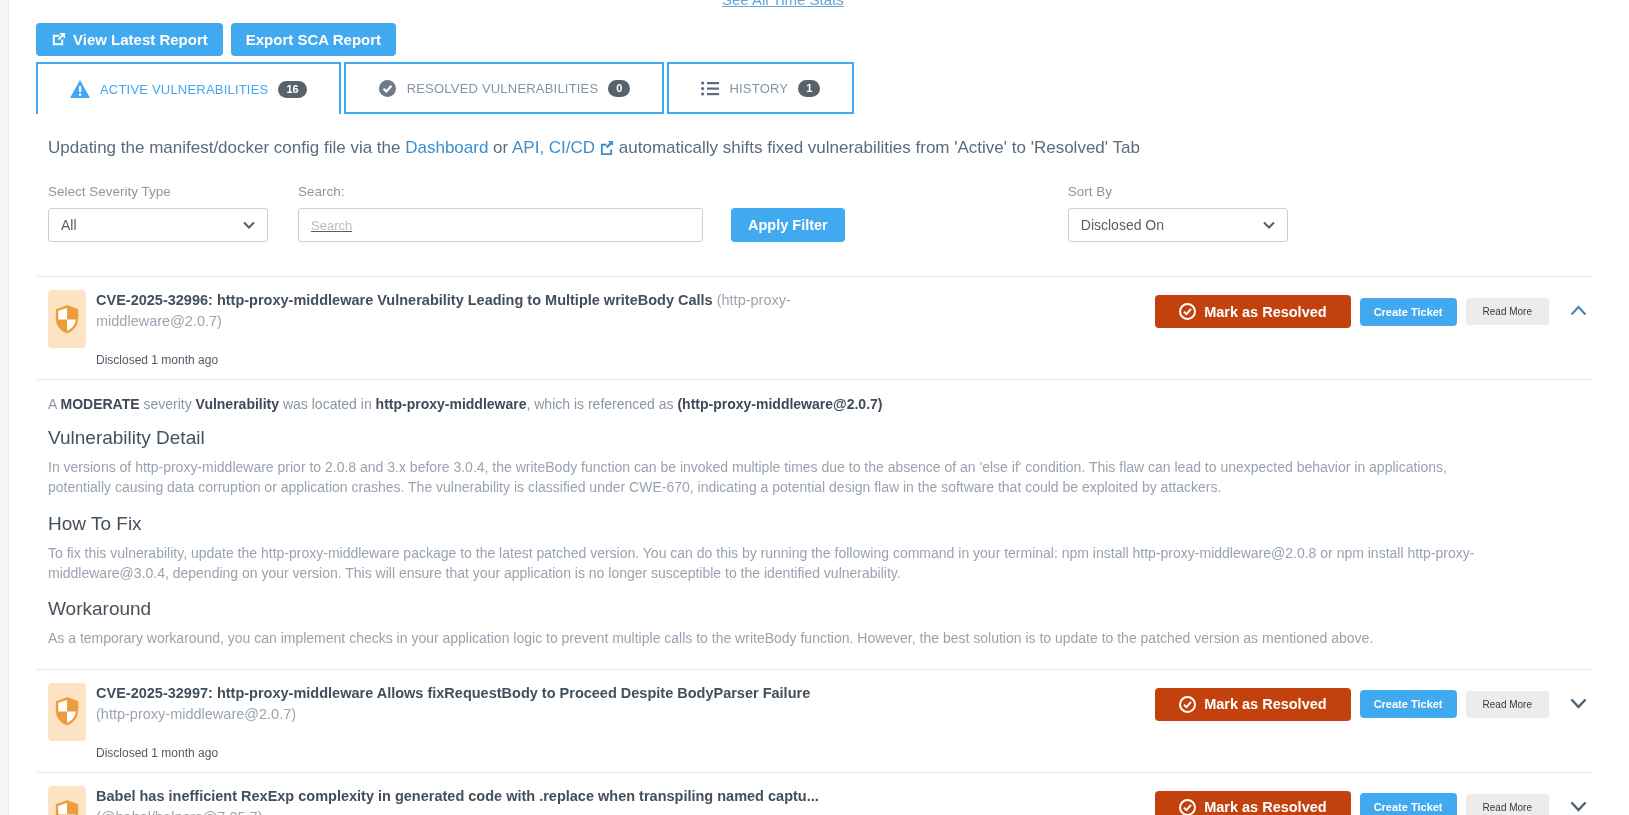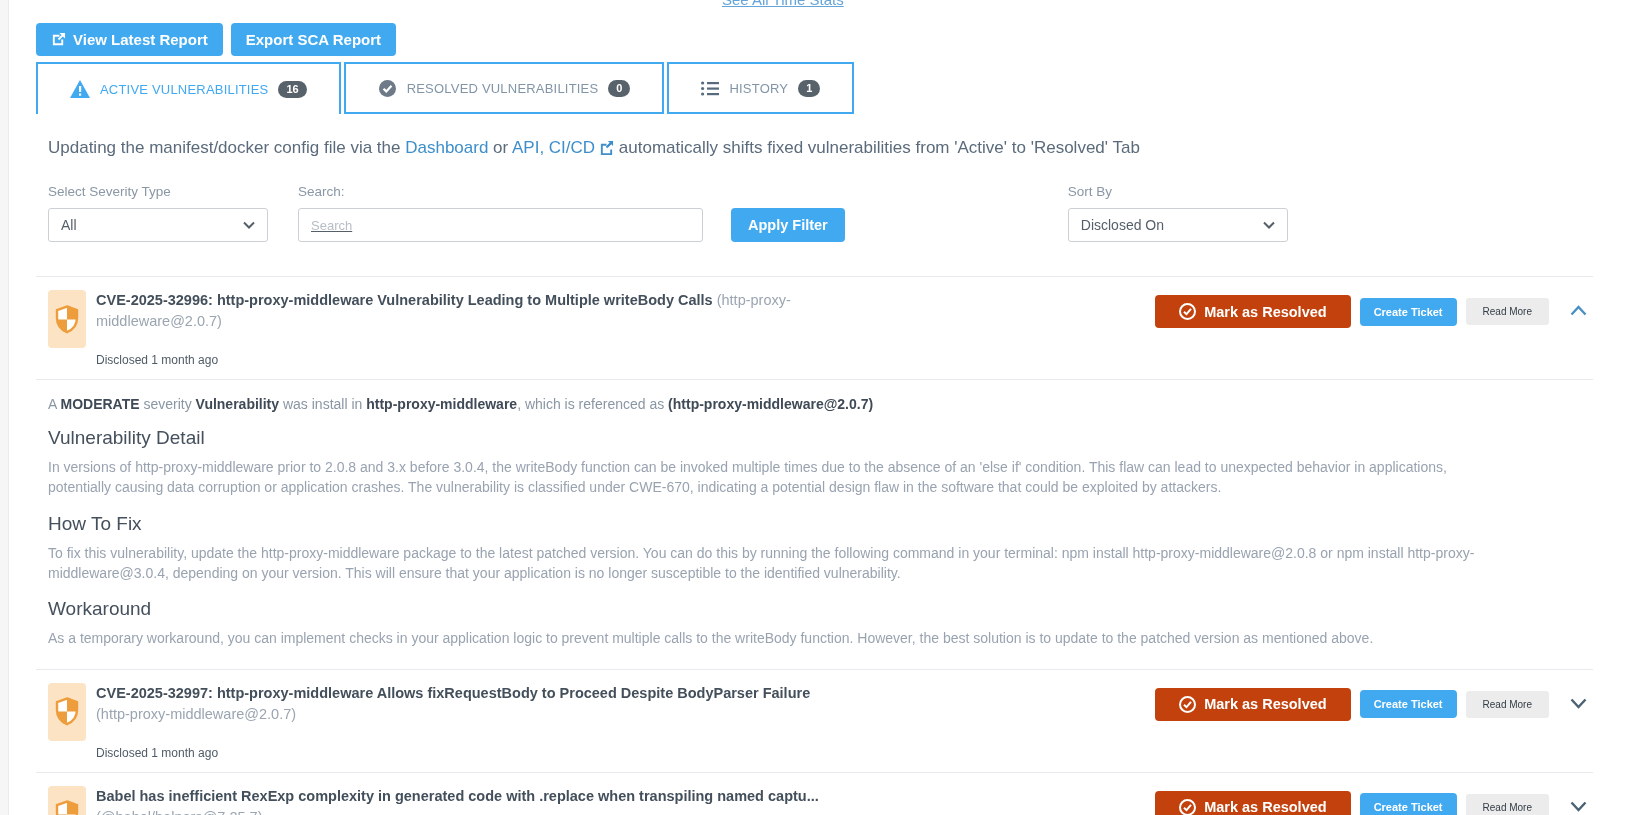--- a/index.html
+++ b/index.html
@@ -212,21 +212,21 @@
         <button class="btn-readmore">Read More</button>
         <button class="chevron-btn">
           <svg width="17" height="11" viewBox="0 0 17 11">
               <path d="M1.5 9.5 L8.5 2 L15.5 9.5" stroke="#4a90c4" stroke-width="2.4" fill="none"></path>
             </svg>
         </button>
       </div>
     </div>
 
     <div class="detail-block">
-      <div class="summary"><span>A </span><b>MODERATE</b><span> severity </span><b>Vulnerability</b><span> was install in </span><b>http-proxy-middleware</b><span>, which is referenced as </span><b>(http-proxy-middleware@2.0.7)</b></div>
+      <div class="summary"><span>A </span><b>MODERATE</b><span> severity </span><b>Vulnerability</b><span> was located in </span><b>http-proxy-middleware</b><span>, which is referenced as </span><b>(http-proxy-middleware@2.0.7)</b></div>
       <h2>Vulnerability Detail</h2>
       <p>In versions of http-proxy-middleware prior to 2.0.8 and 3.x before 3.0.4, the writeBody function can be invoked multiple times due to the absence of an 'else if' condition. This flaw can lead to unexpected behavior in applications, potentially causing data corruption or application crashes. The vulnerability is classified under CWE-670, indicating a potential design flaw in the software that could be exploited by attackers.</p>
       <h2>How To Fix</h2>
       <p>To fix this vulnerability, update the http-proxy-middleware package to the latest patched version. You can do this by running the following command in your terminal: npm install http-proxy-middleware@2.0.8 or npm install http-proxy-middleware@3.0.4, depending on your version. This will ensure that your application is no longer susceptible to the identified vulnerability.</p>
       <h2>Workaround</h2>
       <p>As a temporary workaround, you can implement checks in your application logic to prevent multiple calls to the writeBody function. However, the best solution is to update to the patched version as mentioned above.</p>
     </div>
 
     <div class="vuln-card">
       <div class="shield-wrap">

